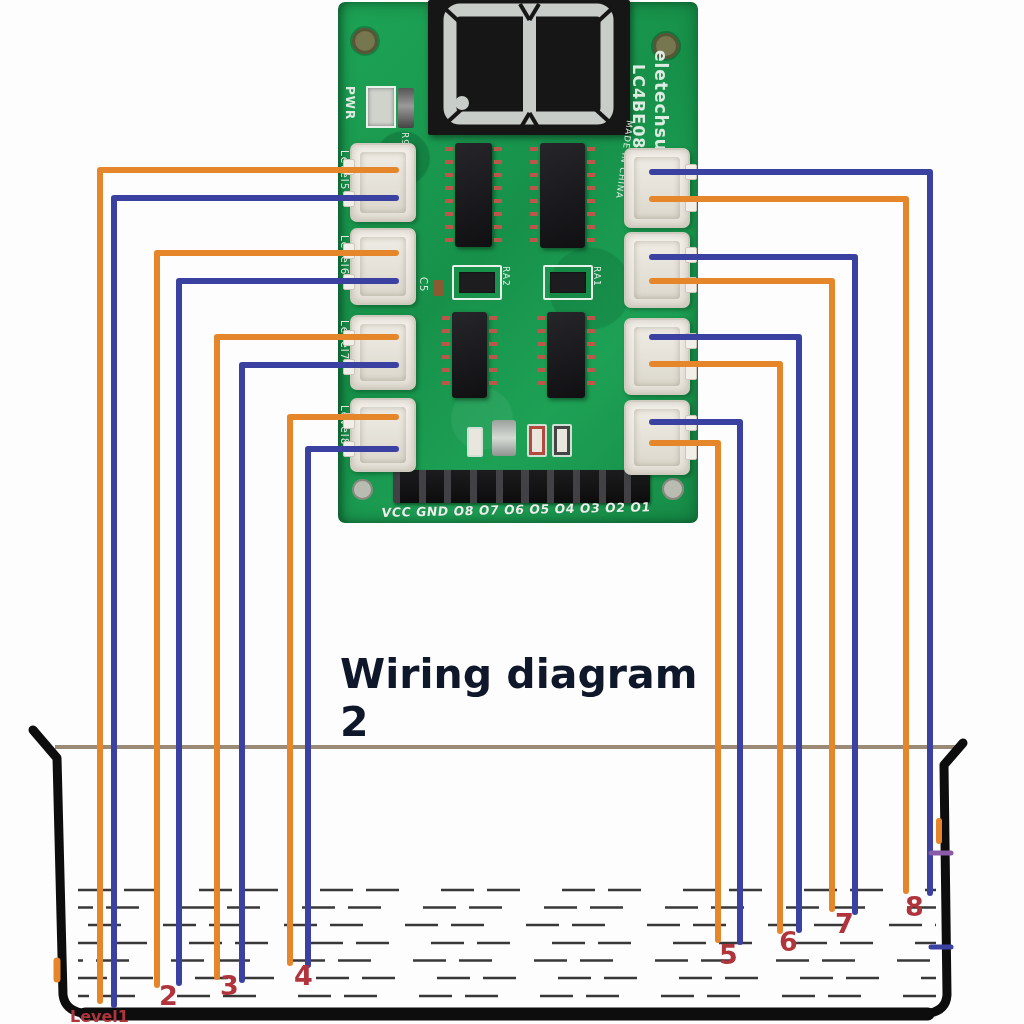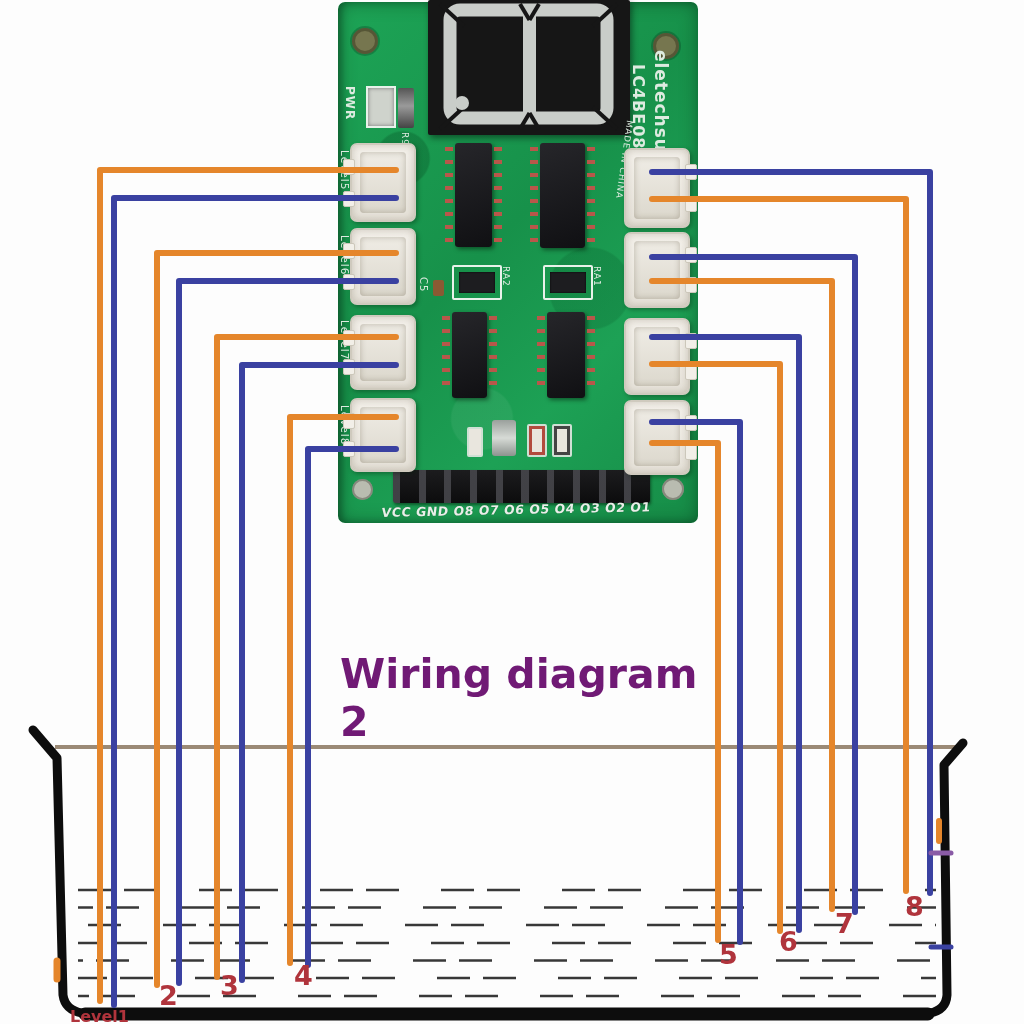--- a/index.html
+++ b/index.html
@@ -46,21 +46,21 @@
   .passive{position:absolute;border-radius:2px;}
 
   .header{position:absolute;left:55px;top:468px;width:257px;height:33px;background:#151515;border-radius:3px;
           box-shadow:1px 2px 3px rgba(0,20,5,.5);
           background-image:repeating-linear-gradient(90deg,rgba(70,70,75,.9) 0 7px,rgba(0,0,0,0) 7px 25.7px),
                            linear-gradient(180deg,#1c1c1e,#0c0c0d);}
   .header-labels{position:absolute;left:44px;top:500px;width:276px;color:#e9efe9;font-size:12.5px;font-weight:bold;
           letter-spacing:.5px;transform:skewX(-8deg) rotate(-1.2deg);text-shadow:0 0 1px rgba(0,0,0,.4);}
 
   
-  .title{position:absolute;left:340px;top:650px;width:390px;color:#701a75;font-size:41px;font-weight:bold;
+  .title{position:absolute;left:340px;top:650px;width:390px;color:#0f172a;font-size:41px;font-weight:bold;
          letter-spacing:0px;}
   .plabel{position:absolute;color:#b0343c;font-weight:bold;font-size:27px;}
   .plabel.word{font-size:16px;margin-top:12px;}
 </style>
 </head>
 <body>
 
 <div class="stage">
 
   <svg class="layer" width="1024" height="1024">

